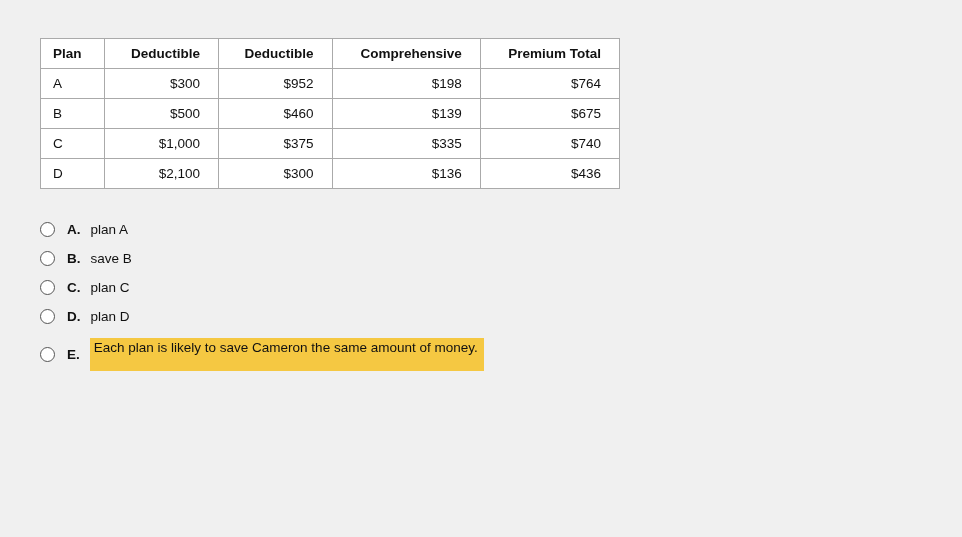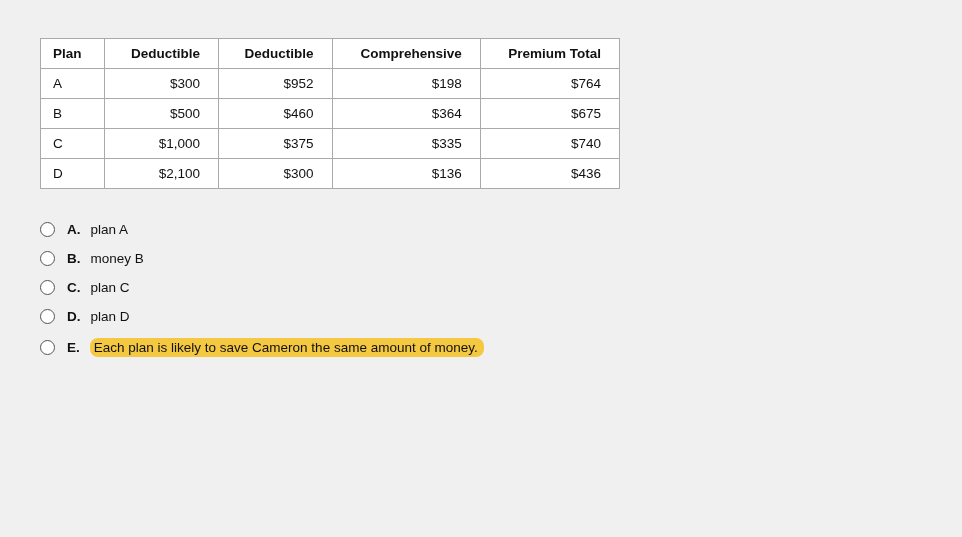--- a/index.html
+++ b/index.html
@@ -85,22 +85,22 @@
       background: #fff;
     }
 
     .option-label {
       font-weight: bold;
       margin-right: 6px;
     }
 
     .option-e-highlight {
       background: #f5c842;
-      padding: 2px 6px 2px 4px;
-      border-radius: 8px;
+      padding: 2px 6px 16px 4px;
+      border-radius: 0;
     }
 
     .option-e-row {
       align-items: center;
     }
   </style>
 </head>
 <body>
 
 
@@ -125,21 +125,21 @@
           <td>A</td>
           <td>$300</td>
           <td>$952</td>
           <td>$198</td>
           <td>$764</td>
         </tr>
         <tr>
           <td>B</td>
           <td>$500</td>
           <td>$460</td>
-          <td>$364</td>
+          <td>$139</td>
           <td>$675</td>
         </tr>
         <tr>
           <td>C</td>
           <td>$1,000</td>
           <td>$375</td>
           <td>$335</td>
           <td>$740</td>
         </tr>
         <tr>
@@ -155,21 +155,21 @@
 
 <ul class="options-list" id="options-list">
 <li>
       <span class="option-radio"></span>
       <span class="option-label">A.</span>
       <span>plan A</span>
     </li>
     <li>
       <span class="option-radio"></span>
       <span class="option-label">B.</span>
-      <span>money B</span>
+      <span>save B</span>
     </li>
     <li>
       <span class="option-radio"></span>
       <span class="option-label">C.</span>
       <span>plan C</span>
     </li>
     <li>
       <span class="option-radio"></span>
       <span class="option-label">D.</span>
       <span>plan D</span>

